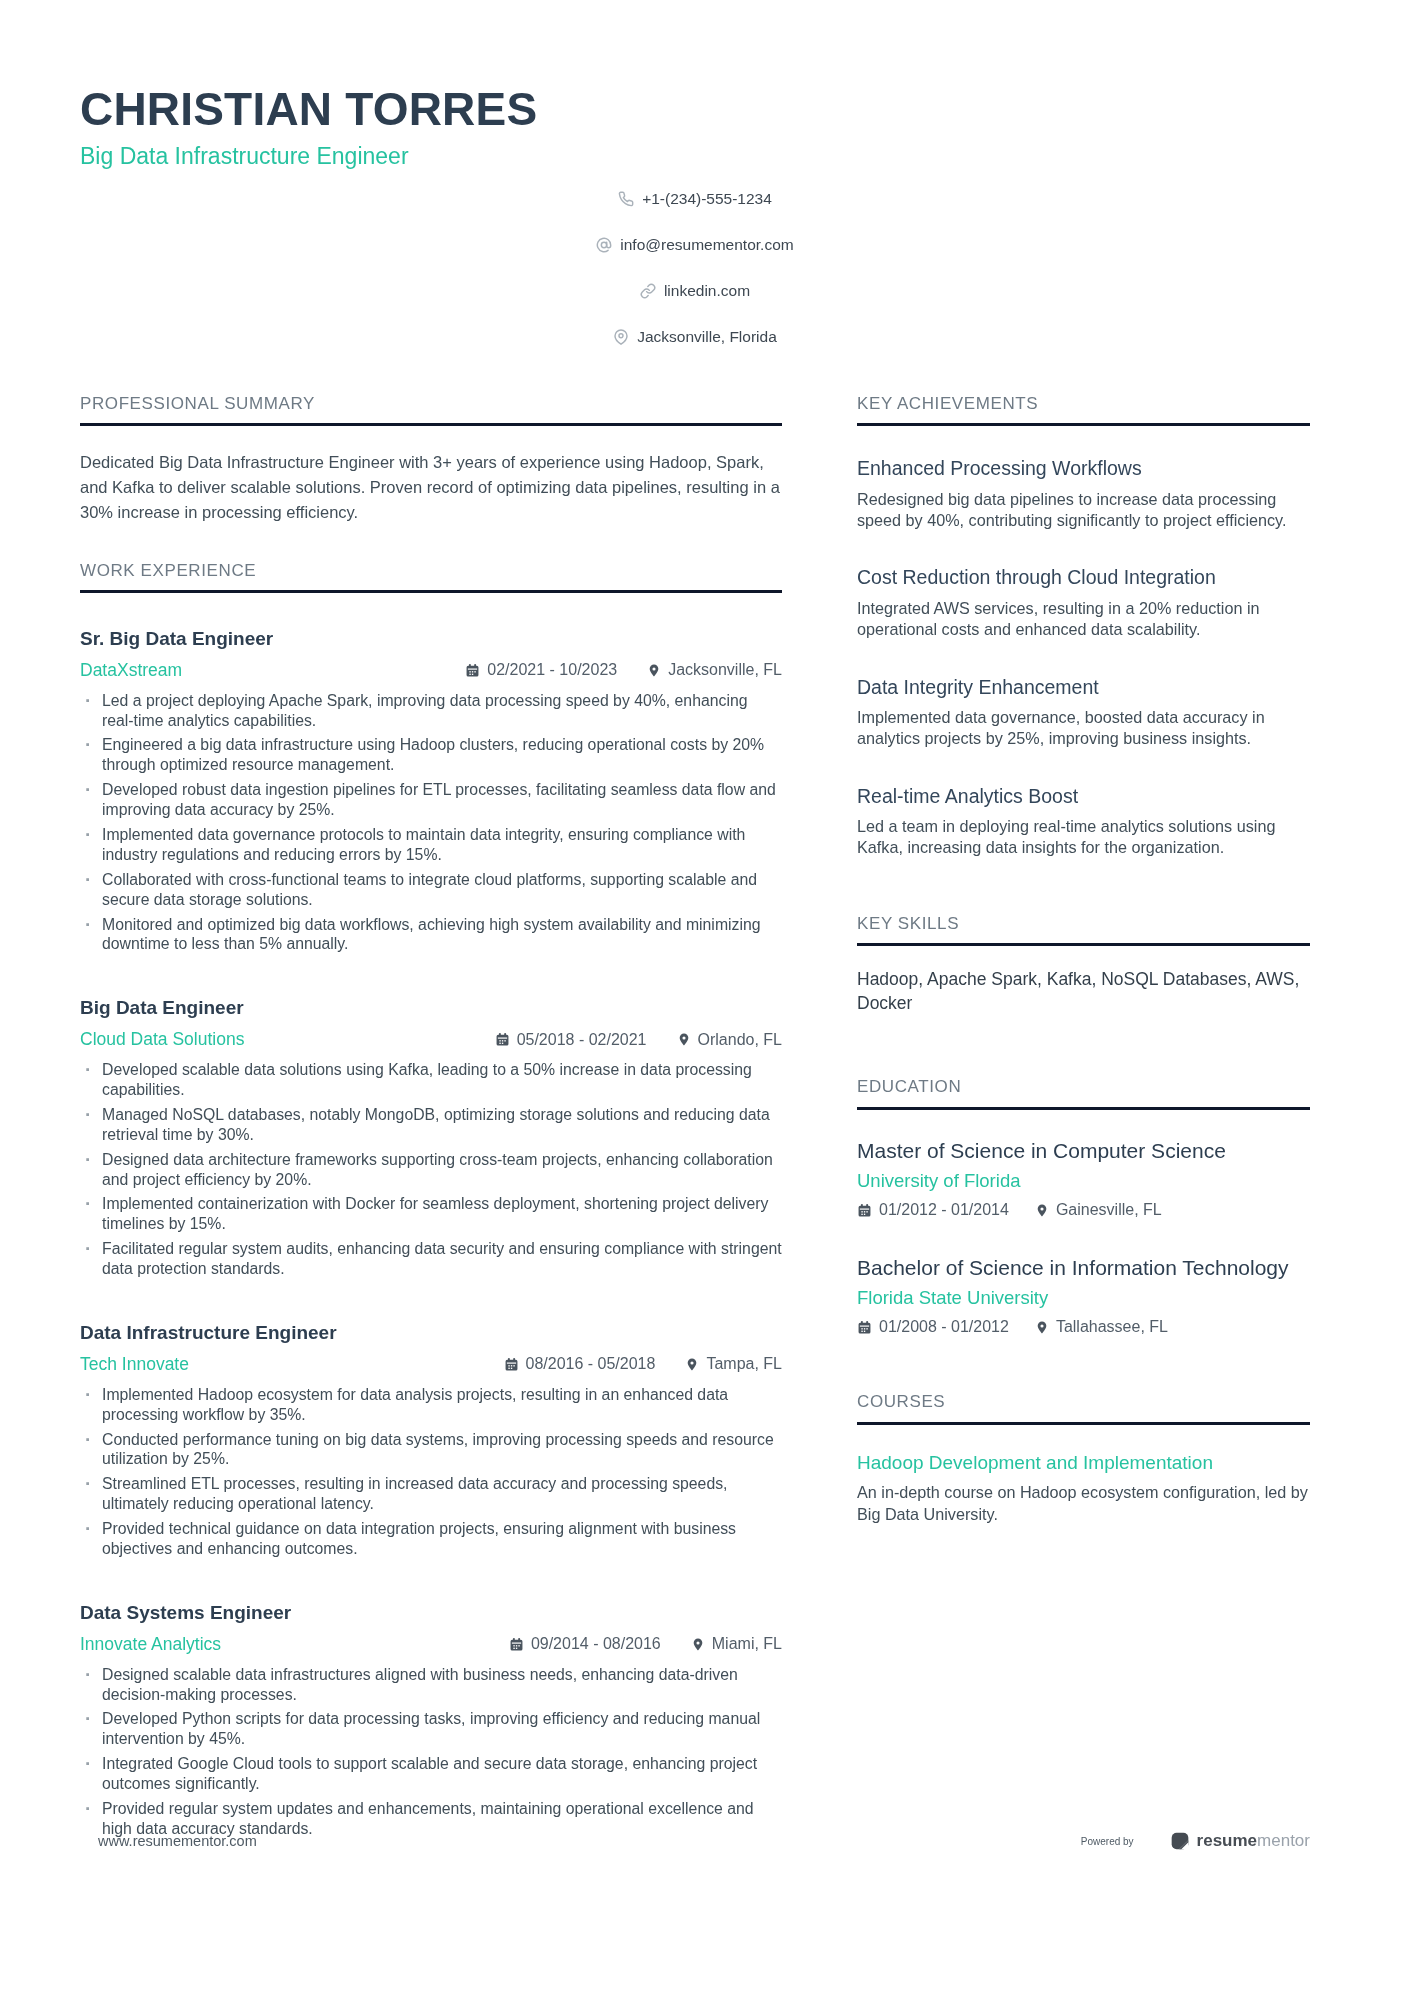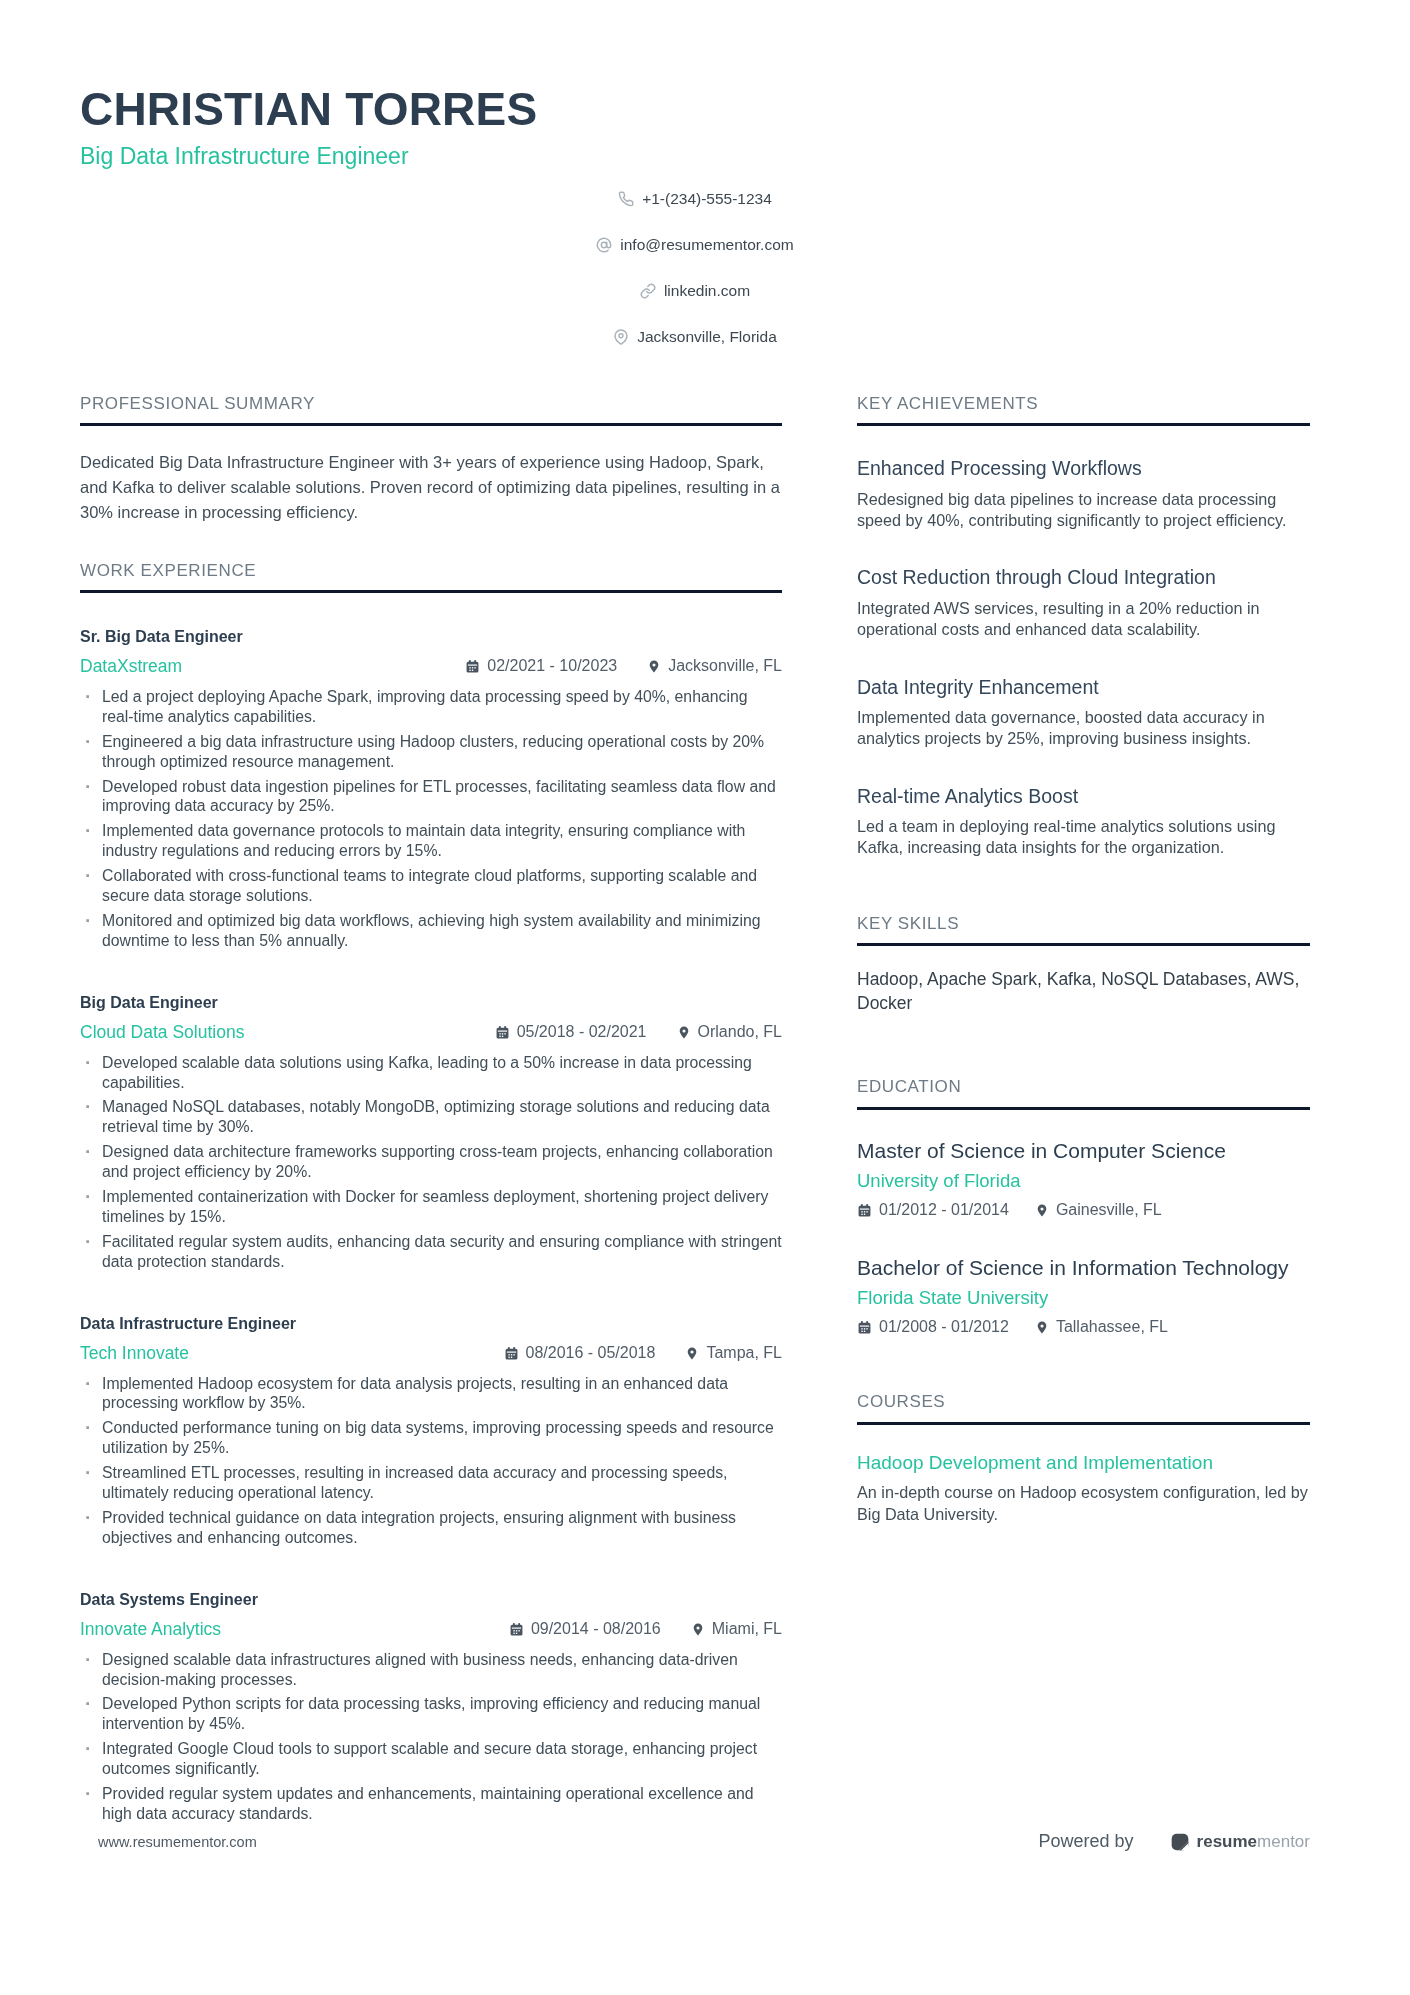--- a/index.html
+++ b/index.html
@@ -37,21 +37,21 @@
     letter-spacing:0.6px; margin:0; padding-bottom:9px;
     border-bottom:3px solid #0f172a; line-height:1.2;
   }
 
   
   .summary-text { margin-top:24px; font-size:16.5px; line-height:1.5; color:#414e58; }
   .work-section { margin-top:36px; }
 
   .job { margin-top:42px; }
   .job:first-of-type { margin-top:34px; }
-  .job-title { font-size:16px; font-weight:700; color:#2d3e50; margin:0; line-height:1.25; }
+  .job-title { font-size:19px; font-weight:700; color:#2d3e50; margin:0; line-height:1.25; }
   .job-meta { display:flex; align-items:center; margin-top:9px; }
   .company { color:#26c2a0; font-size:17.5px; font-weight:500; flex:1; }
   .meta-date, .meta-loc { display:flex; align-items:center; gap:7px; font-size:16px; color:#525d68; }
   .meta-loc { margin-left:30px; }
   .meta-date svg, .meta-loc svg, .edu-meta svg { color:#4a545e; flex:none; }
 
   .bullets { list-style:none; margin:10px 0 0 0; padding:0; }
   .bullets li {
     position:relative; padding-left:22px; margin-bottom:5px;
     font-size:15.8px; line-height:1.26; color:#414e58;
@@ -84,21 +84,21 @@
   .course:first-of-type { margin-top:26px; }
   .course-title { color:#26c2a0; font-size:19px; font-weight:500; margin:0; line-height:1.25; }
 
   
   .footer {
     position:absolute; left:98px; right:100px; top:1831px;
     display:flex; justify-content:space-between; align-items:center;
   }
   .footer-site { font-size:14.5px; color:#4e5a64; }
   .footer-right { display:flex; align-items:center; gap:36px; }
-  .powered { font-size:18px; color:#4e5a64;text-align:right; }
+  .powered { font-size:10px; color:#4e5a64;text-align:right; }
   .brand { display:flex; align-items:center; gap:7px; }
   .brand-bold { font-weight:700; color:#474d54; font-size:17px; }
   .brand-light { color:#9aa2ab; font-size:17px; font-weight:500; }
 </style>
 </head>
 <body>
 
 <svg width="0" height="0" style="position:absolute">
   <defs>
     <g id="ic-phone">

